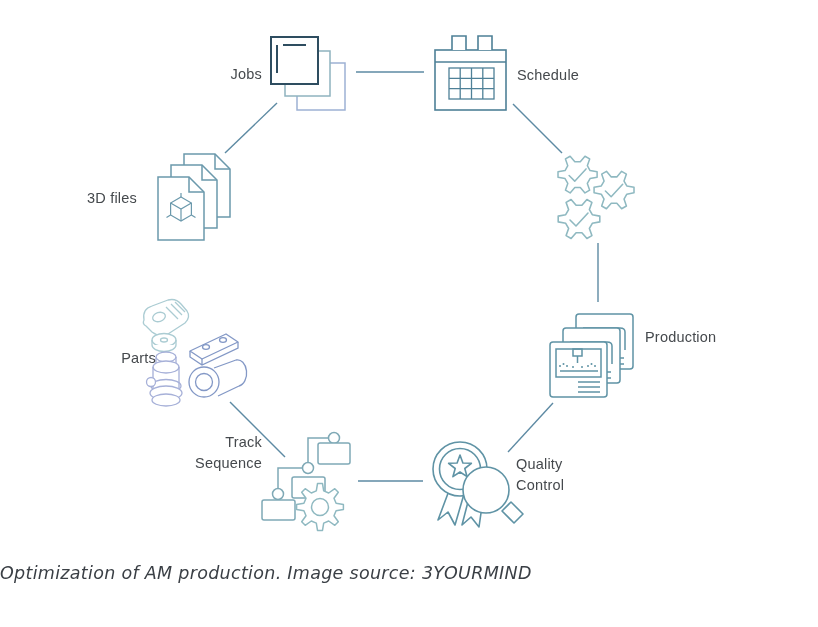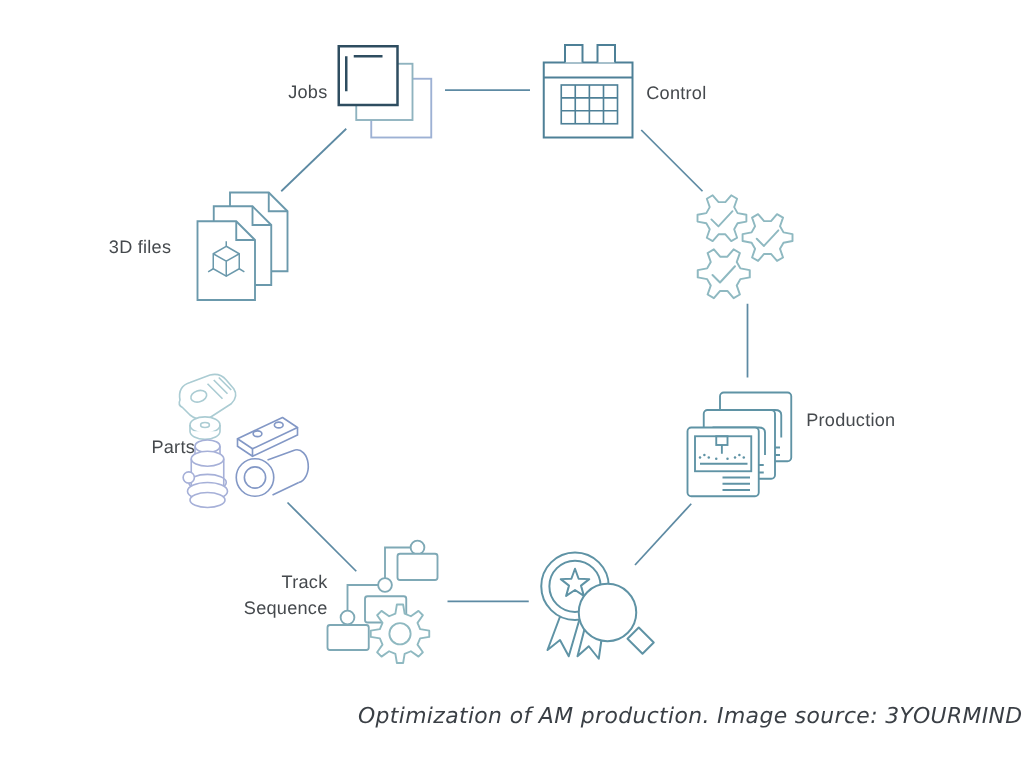--- a/index.html
+++ b/index.html
@@ -3,21 +3,21 @@
 <meta charset="utf-8">
 <style>
   html,body{margin:0;padding:0;background:#fff;}
   #stage{position:relative;width:818px;height:627px;background:#ffffff;overflow:hidden;
          font-family:"Liberation Sans",sans-serif;}
   .icon-svg{position:absolute;display:block;}
   .node-label{position:absolute;font-size:14.5px;line-height:1.42;color:#45494d;
               letter-spacing:.2px;}
   .ra{text-align:right;}
   #connectors{position:absolute;left:0;top:0;width:818px;height:627px;}
-  #caption{position:absolute;left:0;top:563px;width:818px;text-align:right;
+  #caption{position:absolute;left:0;top:563px;width:818px;text-align:left;
            font-family:"DejaVu Sans",sans-serif;font-style:italic;
            font-size:17.5px;color:#3a3f45;letter-spacing:.3px;}
 </style>
 </head>
 <body>
 
 <div id="stage">
 
   <svg id="connectors" viewBox="0 0 818 627" fill="none" stroke="#5d8aa3" stroke-width="1.4">
     <line x1="356" y1="72" x2="424" y2="72"></line>
@@ -45,21 +45,21 @@
     <line x1="2" y1="30" x2="73" y2="30"></line>
     <g stroke-width="1.3">
       <rect x="16" y="36" width="45" height="31"></rect>
       <line x1="27.2" y1="36" x2="27.2" y2="67"></line>
       <line x1="38.5" y1="36" x2="38.5" y2="67"></line>
       <line x1="49.8" y1="36" x2="49.8" y2="67"></line>
       <line x1="16" y1="46.3" x2="61" y2="46.3"></line>
       <line x1="16" y1="56.6" x2="61" y2="56.6"></line>
     </g>
   </svg>
-  <div class="node-label" style="left:517px;top:65px;width:80px">Control</div>
+  <div class="node-label" style="left:517px;top:65px;width:80px">Schedule</div>
 
   <svg class="icon-svg" style="left:553px;top:151px" width="88" height="94" viewBox="0 0 88 94" fill="none" stroke="#8fb9c1" stroke-width="1.6">
     <defs>
       <g id="gchk">
         <path fill="#fff" stroke-linejoin="round" d="M37.3,19.7 L44.8,21.1 L44.8,26.9 L37.3,28.3 L34.4,33.4 L36.9,40.6 L31.9,43.5 L26.9,37.7
              L21.1,37.7 L16.1,43.5 L11.1,40.6 L13.6,33.4 L10.7,28.3 L3.2,26.9 L3.2,21.1 L10.7,19.7
              L13.6,14.6 L11.1,7.4 L16.1,4.5 L21.1,10.3 L26.9,10.3 L31.9,4.5 L36.9,7.4 L34.4,14.6 Z"></path>
         <polyline points="15,25 21,31 33,18" stroke-linecap="round" stroke-linejoin="round"></polyline>
       </g>
     </defs>
@@ -102,39 +102,40 @@
 
   <svg class="icon-svg" style="left:426px;top:426px" width="102" height="106" viewBox="0 0 102 106" fill="none" stroke="#5f93a5" stroke-width="1.6">
     <path d="M24,62 L12,94 L22,86 L29,99 L38,68 Z" fill="#fff" stroke-linejoin="round"></path>
     <path d="M44,68 L36,99 L45,91 L53,101 L58,66 Z" fill="#fff" stroke-linejoin="round"></path>
     <circle cx="34" cy="43" r="27" fill="#fff"></circle>
     <circle cx="34" cy="43" r="20.5"></circle>
     <path d="M34,29 L36.9,37 L45.4,37.3 L38.8,42.5 L41.1,50.7 L34,46 L26.9,50.7 L29.2,42.5 L22.6,37.3 L31.1,37 Z" stroke-linejoin="round"></path>
     <circle cx="60" cy="64" r="23" fill="#fff"></circle>
     <polygon points="76,85 85,76 97,88 88,97" fill="#fff" stroke-linejoin="round"></polygon>
   </svg>
+  <div class="node-label" style="left:516px;top:454px;width:64px">Quality Control</div>
 
   <svg class="icon-svg" style="left:256px;top:426px" width="104" height="110" viewBox="0 0 104 110" fill="none" stroke="#7fa9b6" stroke-width="1.5">
     <path d="M72.5,12 H52 V36.5"></path>
     <path d="M46.5,42 H22 V62.5"></path>
     <circle cx="78" cy="12" r="5.5" fill="#fff"></circle>
     <circle cx="52" cy="42" r="5.5" fill="#fff"></circle>
     <circle cx="22" cy="68" r="5.5" fill="#fff"></circle>
     <rect x="62" y="17" width="32" height="21" rx="2" fill="#fff"></rect>
     <rect x="36" y="51" width="33" height="21" rx="2" fill="#fff"></rect>
     <rect x="6" y="74" width="33" height="20" rx="2" fill="#fff"></rect>
     <g stroke="#8fb9c1">
       <path fill="#fff" stroke-linejoin="round" d="M80.1,77.3 L87.4,78.5 L87.4,83.5 L80.1,84.7 L78.0,89.7 L82.3,95.8 L78.8,99.3 L72.7,95.0
            L67.7,97.1 L66.5,104.4 L61.5,104.4 L60.3,97.1 L55.3,95.0 L49.2,99.3 L45.7,95.8 L50.0,89.7
            L47.9,84.7 L40.6,83.5 L40.6,78.5 L47.9,77.3 L50.0,72.3 L45.7,66.2 L49.2,62.7 L55.3,67.0
            L60.3,64.9 L61.5,57.6 L66.5,57.6 L67.7,64.9 L72.7,67.0 L78.8,62.7 L82.3,66.2 L78.0,72.3 Z"></path>
       <circle cx="64" cy="81" r="8.5" fill="#fff"></circle>
     </g>
   </svg>
-  <div class="node-label ra" style="left:180px;top:456px;width:82px">Track Sequence</div>
+  <div class="node-label ra" style="left:180px;top:432px;width:82px">Track Sequence</div>
 
   <svg class="icon-svg" style="left:138px;top:296px" width="110" height="118" viewBox="0 0 110 118" fill="none" stroke-width="1.3">
 
     <g stroke="#abccd3">
       <path fill="#fff" stroke-linejoin="round" d="M6,24 Q4,13 14,10 L30,4 Q38,2 43,8 L49,15 Q53,21 47,27 L30,38 Q22,42 14,36 L8,30 Q4,28 6,24 Z"></path>
       <path d="M33,8 L44,19 M37,6 L47,16 M28,11 L40,23"></path>
       <ellipse cx="21" cy="21" rx="6.5" ry="4.5" transform="rotate(-18 21 21)"></ellipse>
       <ellipse cx="26" cy="44" rx="12" ry="6.5" fill="#fff"></ellipse>
       <path d="M14,44 V49 M38,44 V49 M14,49 A12,6.5 0 0 0 38,49" fill="#fff"></path>
       <ellipse cx="26" cy="44" rx="3.5" ry="2"></ellipse>

